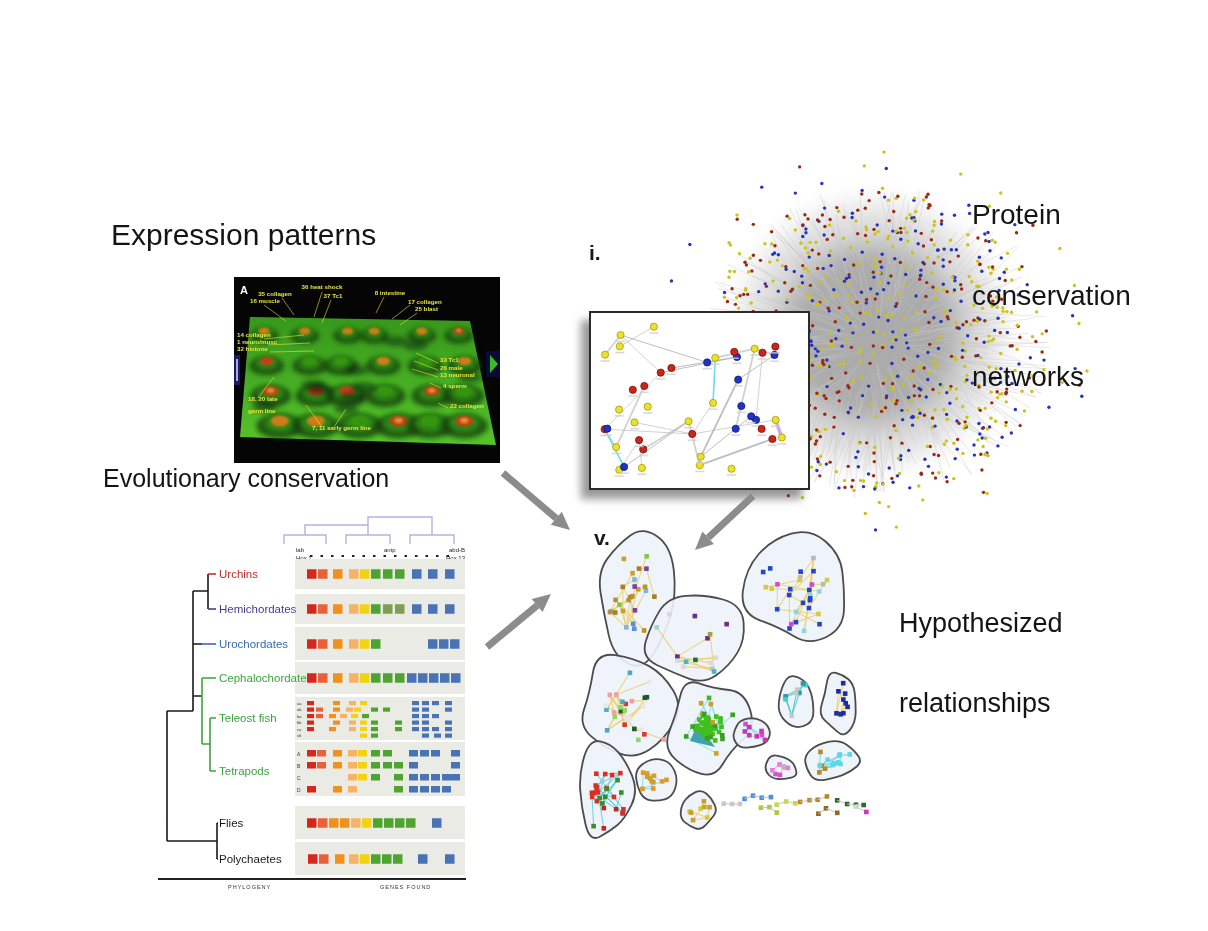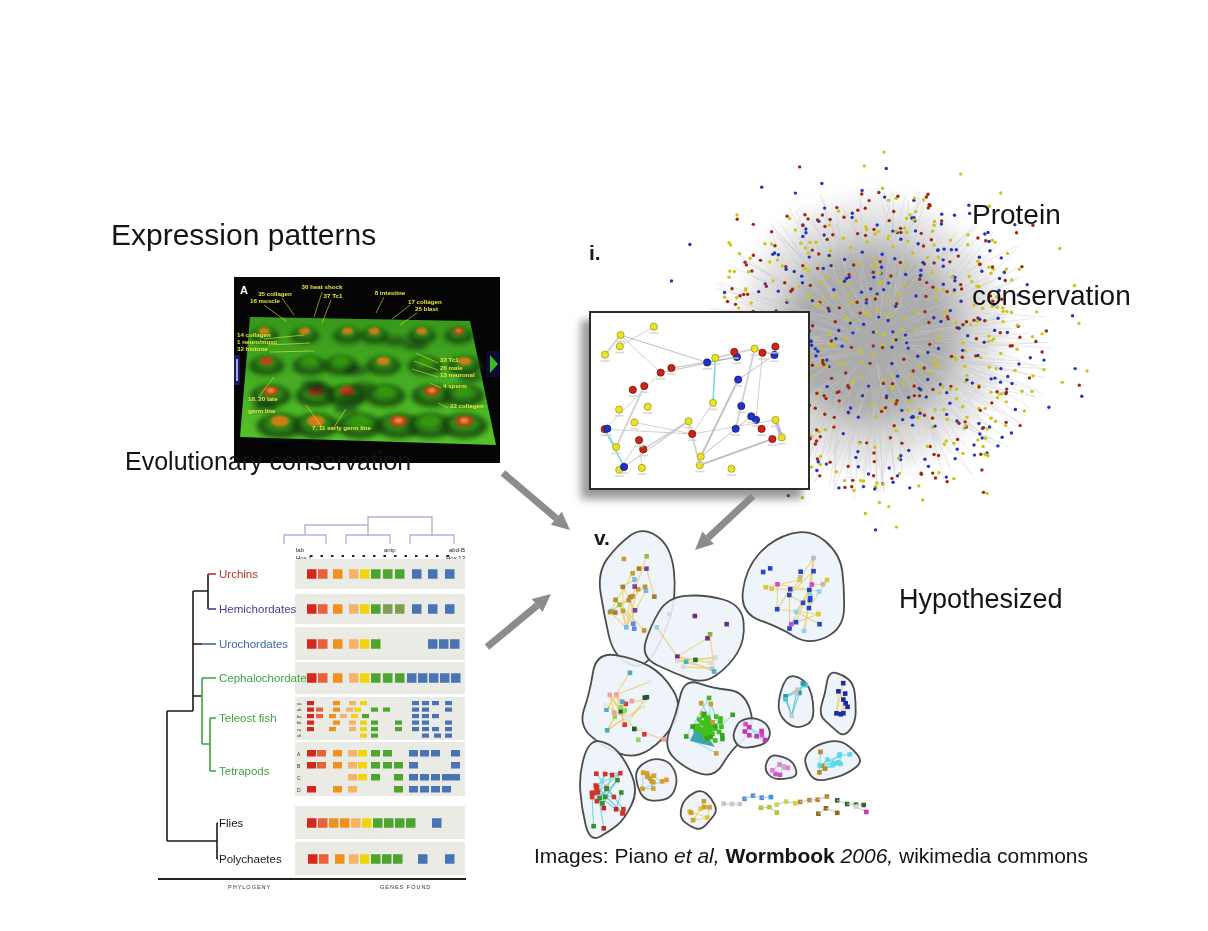--- a/index.html
+++ b/index.html
@@ -5,22 +5,22 @@
   html,body{margin:0;padding:0;background:#fff;}
   #slide{position:relative;width:1208px;height:931px;background:#fff;overflow:hidden;
          font-family:"Liberation Sans","DejaVu Sans",sans-serif;color:#111;}
   .fig{position:absolute;}
   .fig svg{display:block;overflow:visible;}
   #slide-title{position:absolute;top:62px;left:0;width:1208px;text-align:center;
                font-size:40px;font-weight:bold;color:#2d2d9e;letter-spacing:0px;}
   .section-label{position:absolute;color:#141414;}
   #lab-expression{left:111px;top:194px;font-size:30px;margin-top:24px;}
   #lab-protein{left:972px;top:152px;font-size:28px;line-height:37px;}
-  #lab-evolution{left:103px;top:447px;font-size:25px;margin-left:22px;}
-  #lab-hypo{left:899px;top:537px;font-size:27px;line-height:36px;}
+  #lab-evolution{left:103px;top:464px;font-size:25px;}
+  #lab-hypo{left:899px;top:561px;font-size:27px;line-height:36px;}
   .stack-line{display:block;margin-top:44px;}
   .panel-letter{position:absolute;font-size:21px;font-weight:bold;color:#1a1a1a;}
   #panel-i{left:589px;top:241px;}
   #panel-v{left:594px;top:526px;}
   #citation{position:absolute;left:534px;top:844px;font-size:21px;color:#141414;white-space:nowrap;}
   #citation .it{font-style:italic;}
   #citation .b{font-weight:bold;}
   #arrows-overlay{position:absolute;left:0;top:0;pointer-events:none;}
   #inset-box{position:absolute;left:8px;top:10px;width:217px;height:175px;background:#fff;
              border:2px solid #2b2b2b;box-shadow:-8px 9px 8px rgba(70,70,70,.55);}
@@ -2167,26 +2167,27 @@
       <line x1="487" y1="647" x2="537.1365717961219" y2="605.4806514813366" stroke="#8c8c8c" stroke-width="7"></line>
       <polygon points="551,594 542.5579905511975,612.0272703553902 531.7151530410463,598.934032607283" fill="#8c8c8c"></polygon>
     </svg>
 
 
   <div class="section-label" id="lab-expression">Expression patterns</div>
 
   <div class="section-label" id="lab-protein">
     <span class="stack-line">Protein</span>
     <span class="stack-line">conservation</span>
+    <span class="stack-line">networks</span>
   </div>
 
   <div class="section-label" id="lab-evolution">Evolutionary conservation</div>
 
   <div class="section-label" id="lab-hypo">
     <span class="stack-line">Hypothesized</span>
+    <span class="stack-line">relationships</span>
   </div>
 
   <div class="panel-letter" id="panel-i">i.</div>
   <div class="panel-letter" id="panel-v">v.</div>
 
-  <div id="citation"><span>Images: Piano </span><span class="it">et al,</span><span> </span><span class="b">Wormbook</span><span> </span><span class="it">2006,</span><span> wikimedia commons</span></div>
 
 </div>
 
 </body></html>

